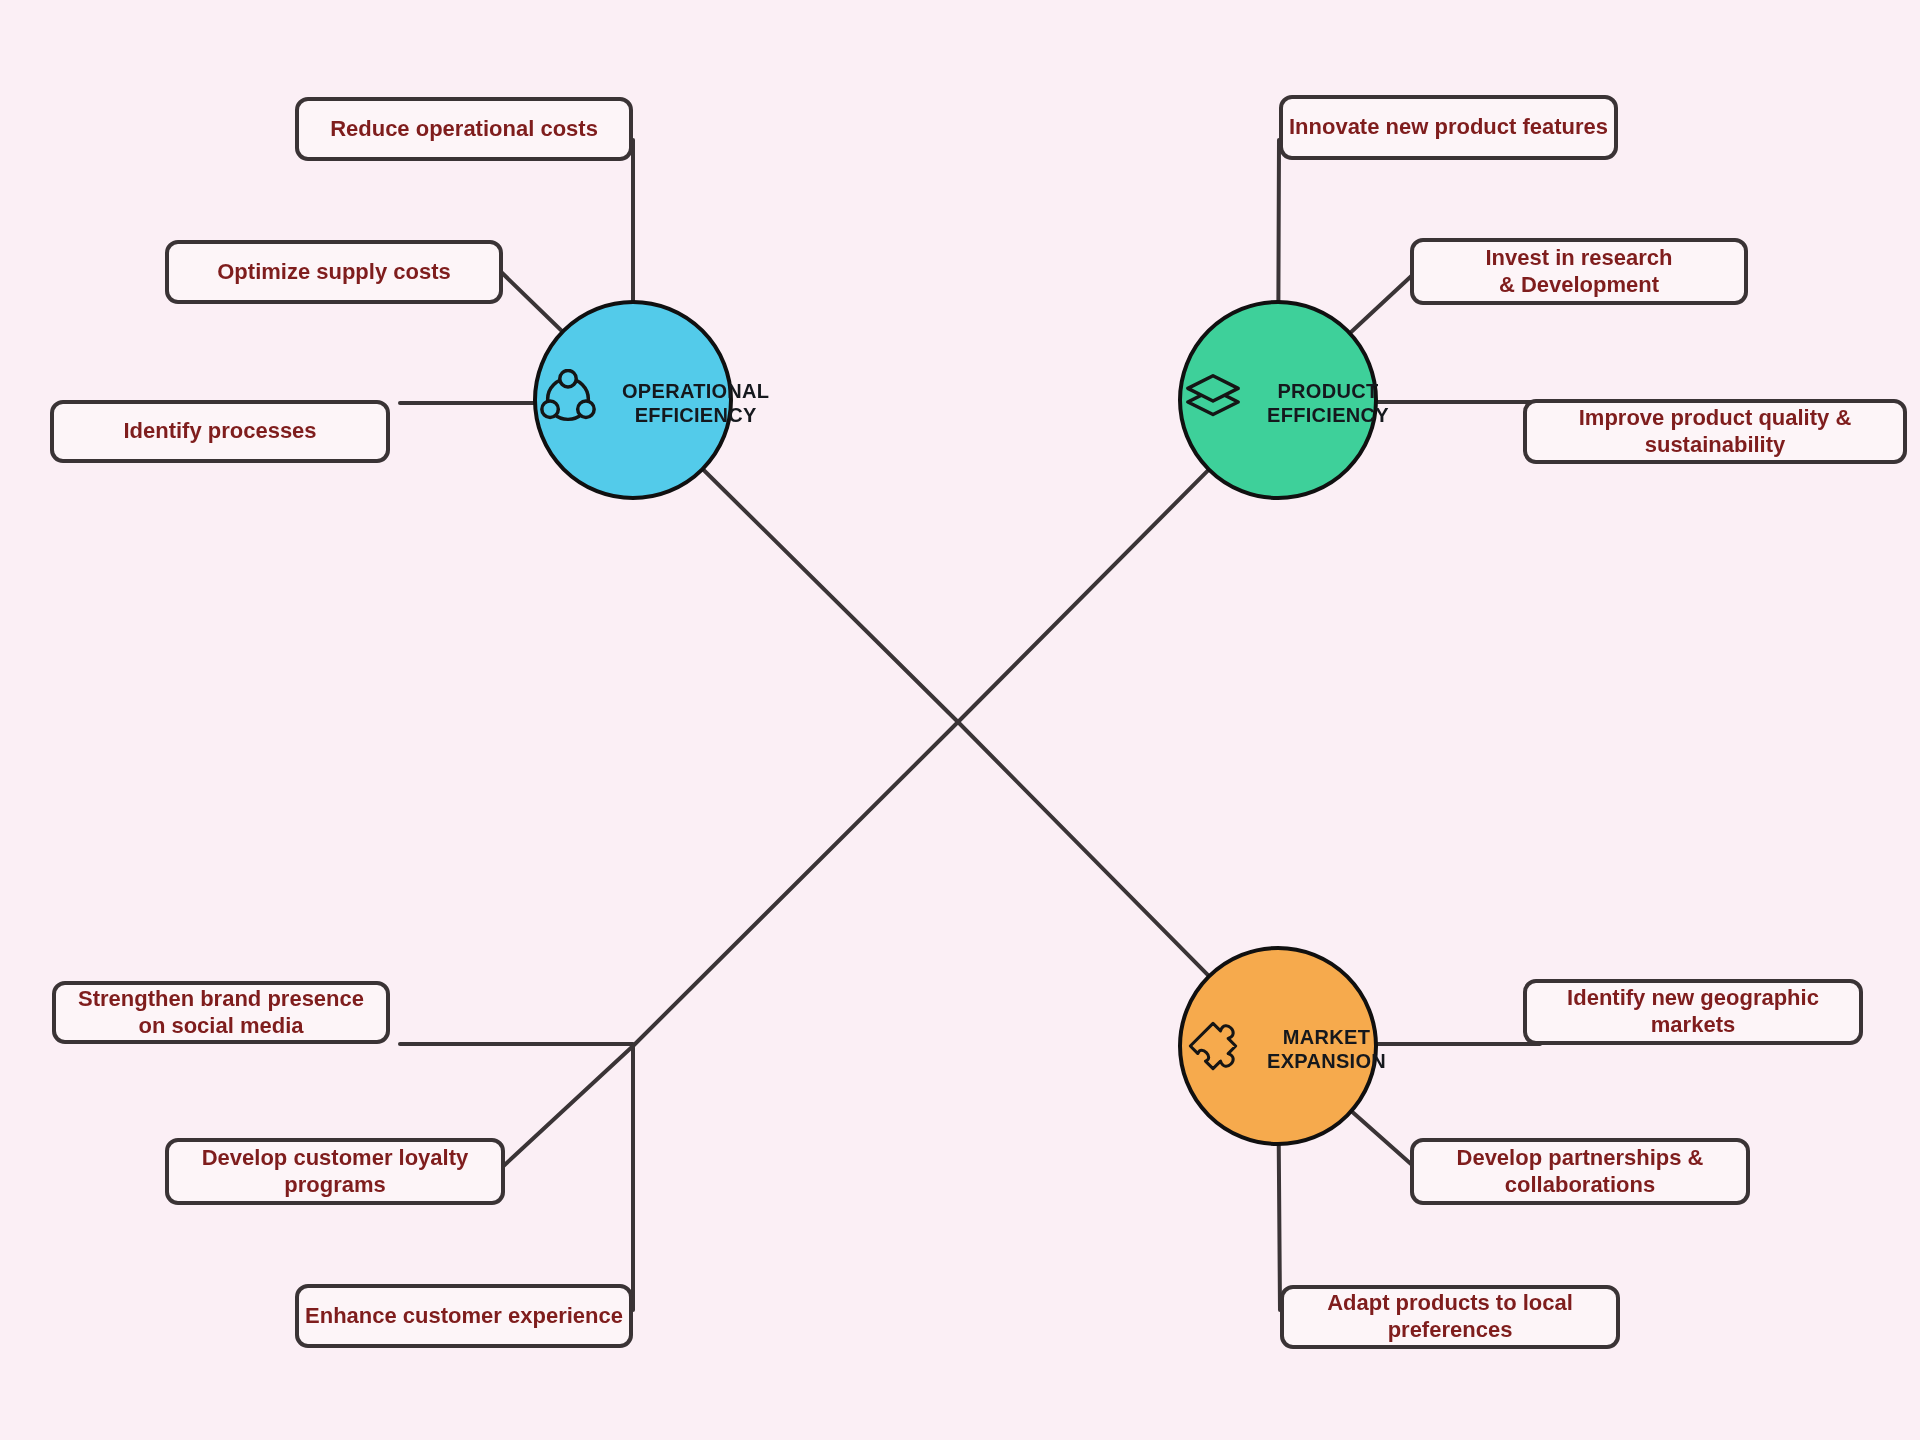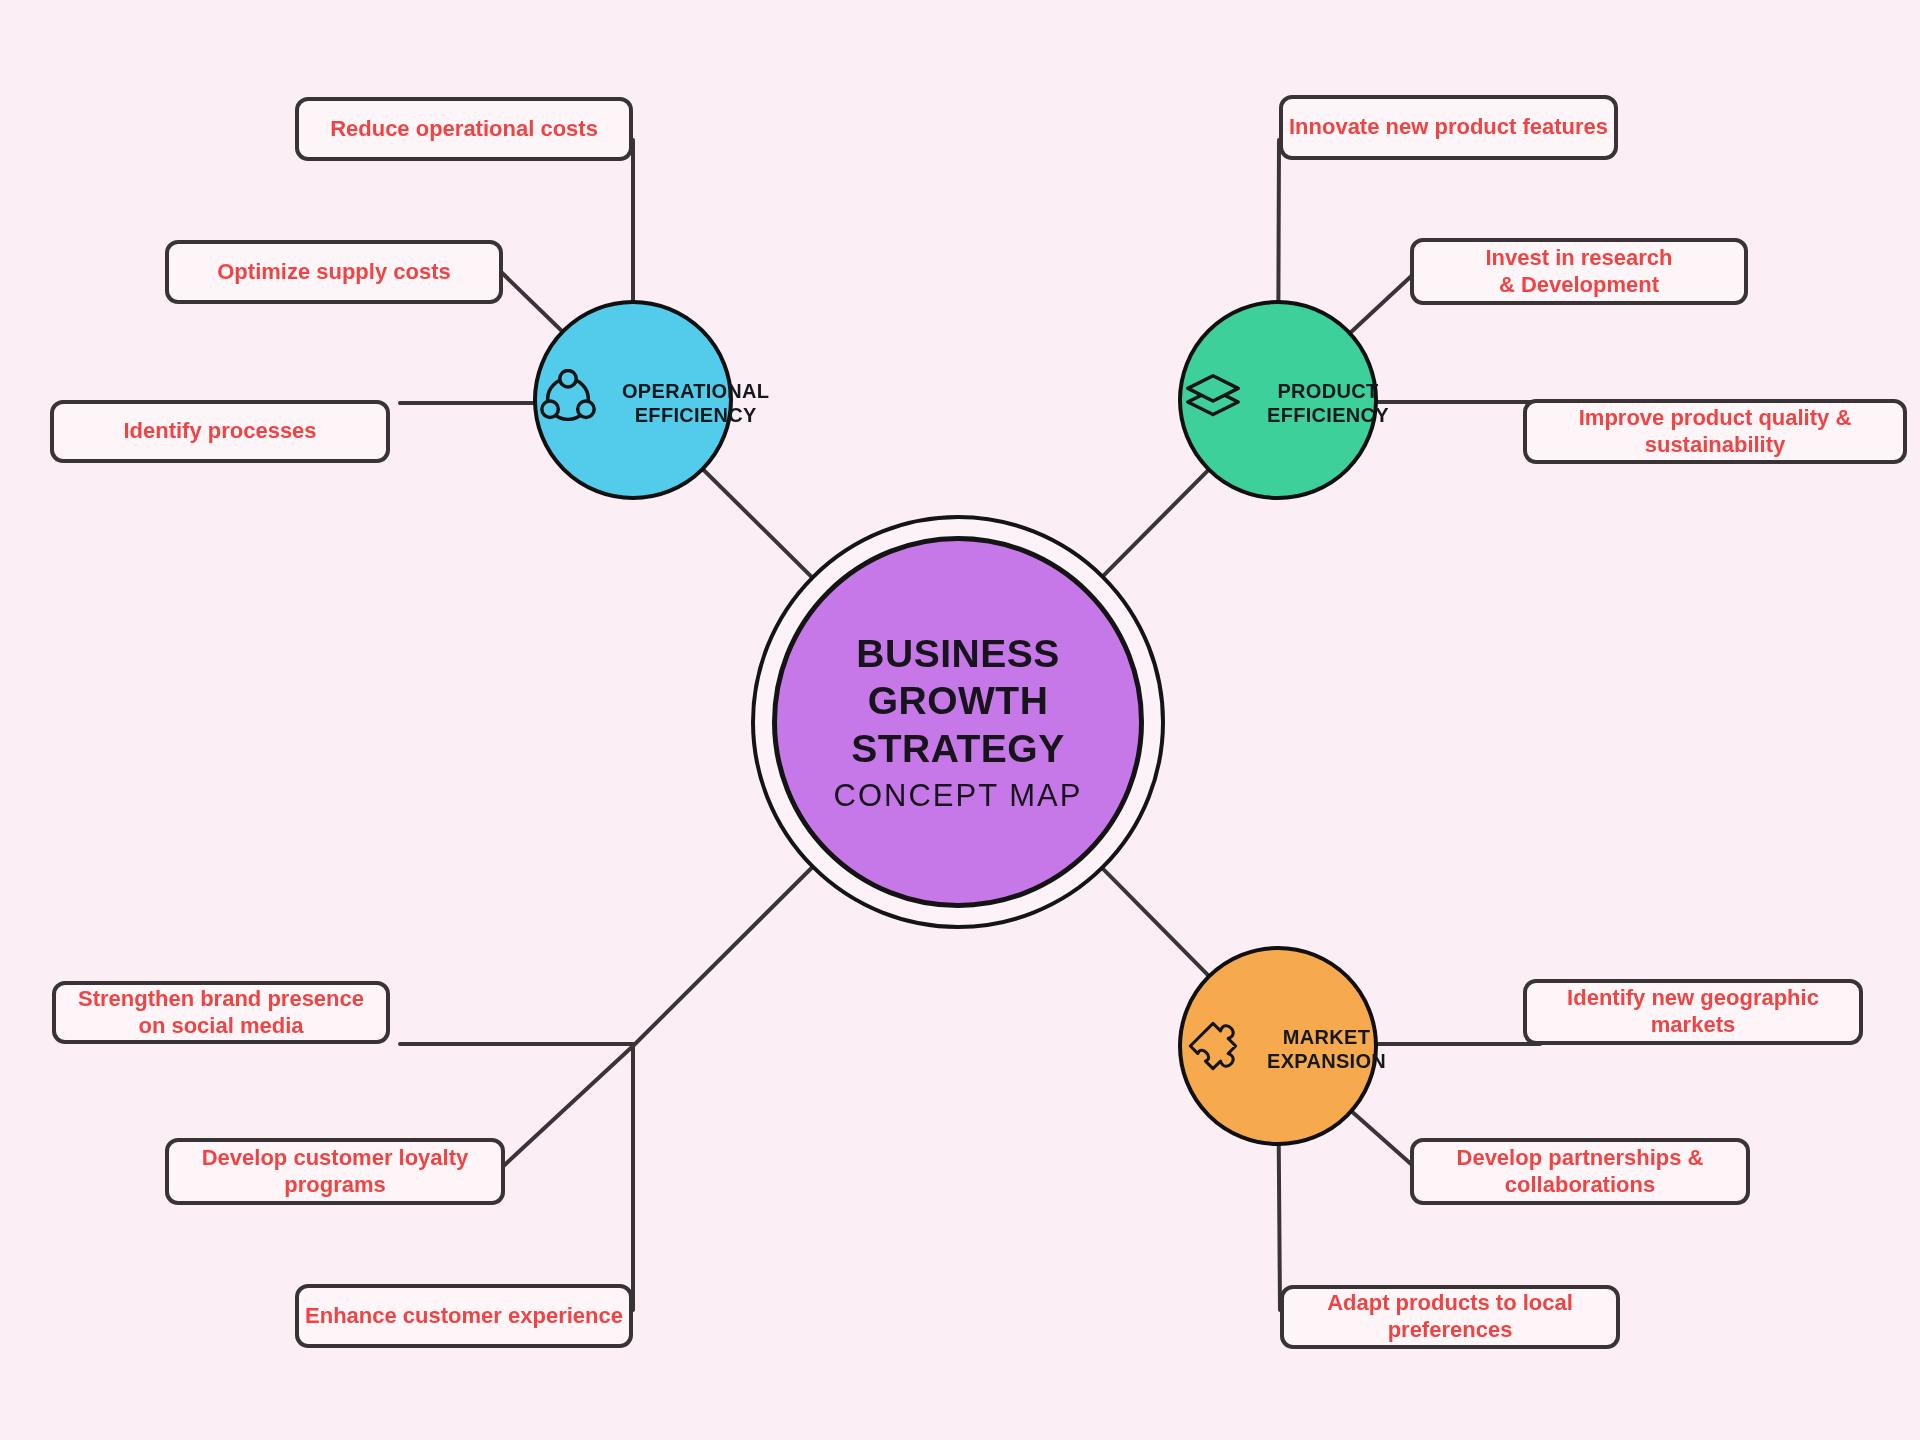--- a/index.html
+++ b/index.html
@@ -17,21 +17,21 @@
   .leaf{
     position:absolute;z-index:2;
     background:#fdf5f8;
     border:4px solid #3a3335;
     border-radius:13px;
     display:flex;align-items:center;justify-content:center;
     text-align:center;
     font-weight:bold;font-size:22px;line-height:1.22;
     white-space:pre-line;
     box-sizing:border-box;
-    color:#ef4444;
+    color:#7f1d1d;
   }
 
   
   .satellite{
     position:absolute;z-index:3;
     width:200px;height:200px;border-radius:50%;
     border:4px solid #101010;
     box-sizing:border-box;
     display:flex;flex-direction:row;align-items:center;justify-content:flex-start;
     padding-top:6px;
@@ -159,22 +159,14 @@
       <g stroke="#151515" stroke-width="3.4" fill="none" stroke-linejoin="round" transform="rotate(45) scale(0.92)">
         <path d="M -18,-18 L -6,-18 C -13,-32 13,-32 6,-18 L 18,-18 L 18,-6
                  C 32,-13 32,13 18,6 L 18,18 L 6,18 C 11,8 -11,8 -6,18
                  L -18,18 Z"></path>
       </g>
     </svg>
     <div class="sat-label">MARKET
 EXPANSION</div>
   </div>
 
-  <div class="hub-outer">
-    <div class="hub-inner">
-      <div class="hub-title">BUSINESS
-GROWTH
-STRATEGY</div>
-      <div class="hub-subtitle">CONCEPT MAP</div>
-    </div>
-  </div>
 
 </div>
 
 </body></html>

